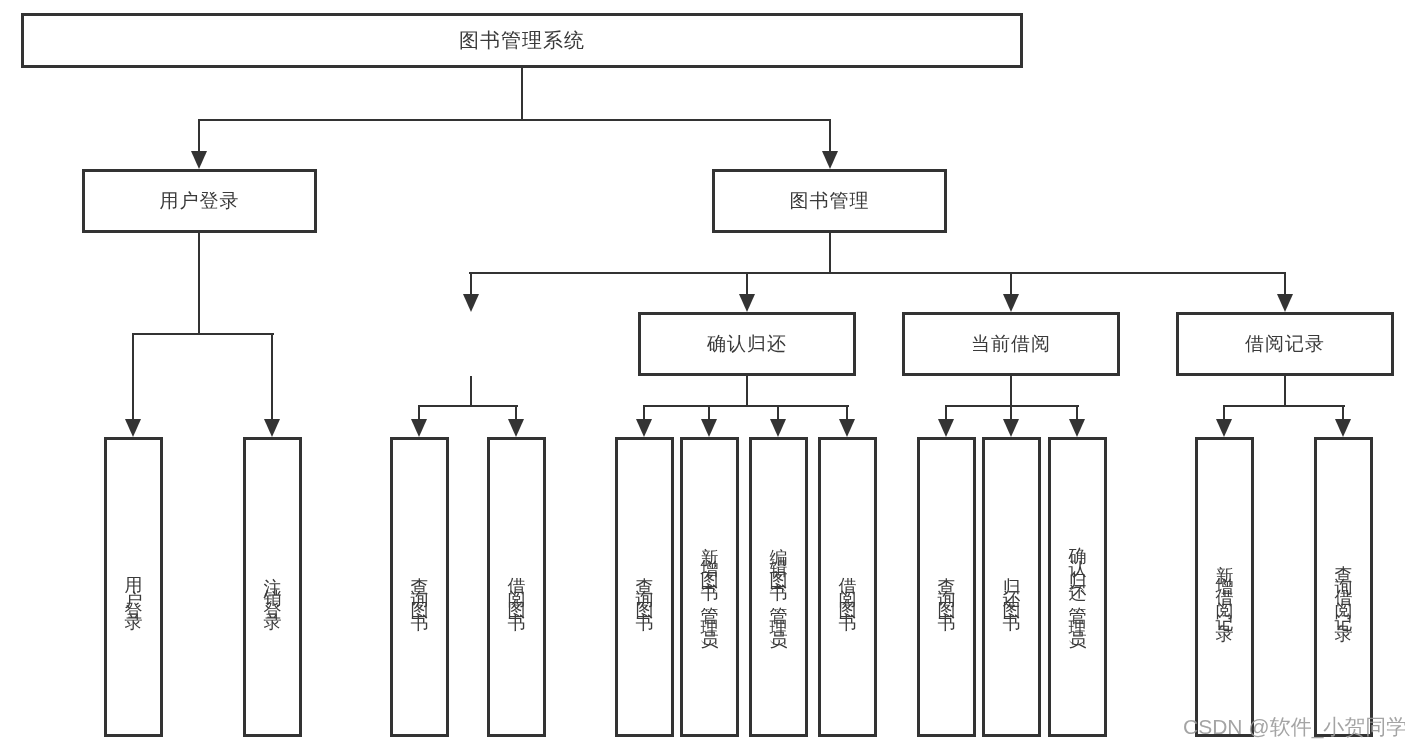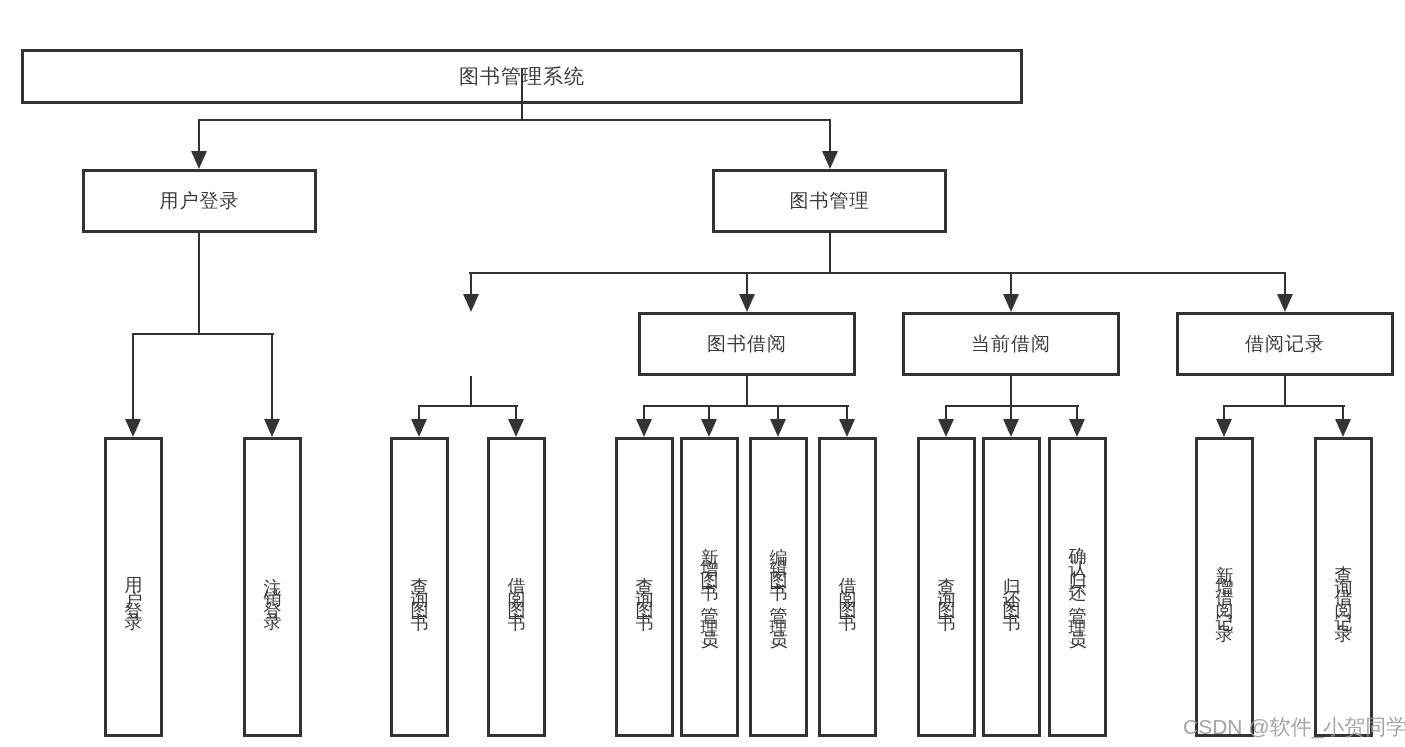--- a/index.html
+++ b/index.html
@@ -22,21 +22,21 @@
     position: absolute;
     border: 3px solid #333333;
     background: #ffffff;
     display: flex;
     align-items: center;
     justify-content: center;
     font-size: 19px;
     letter-spacing: 1px;
     color: #3a3a3a;
   }
-  .hbox.root { font-size: 20px; margin-top: 36px; }
+  .hbox.root { font-size: 20px; }
   .vbox {
     position: absolute;
     width: 59px;
     height: 300px;
     border: 3px solid #333333;
     background: #ffffff;
     display: flex;
     align-items: center;
     justify-content: center;
     overflow: hidden;
@@ -83,21 +83,21 @@
   </div>
 
   <div class="hbox" style="left:82px; top:169px; width:235px; height:64px;">
     <span>用户登录</span>
   </div>
   <div class="hbox" style="left:712px; top:169px; width:235px; height:64px;">
     <span>图书管理</span>
   </div>
 
   <div class="hbox" style="left:638px; top:312px; width:218px; height:64px;">
-    <span>图书借阅</span>
+    <span>确认归还</span>
   </div>
   <div class="hbox" style="left:902px; top:312px; width:218px; height:64px;">
     <span>当前借阅</span>
   </div>
   <div class="hbox" style="left:1176px; top:312px; width:218px; height:64px;">
     <span>借阅记录</span>
   </div>
 
   <div class="vbox" style="left:104px; top:437px;">
     <span class="vtext">用户登录</span>

